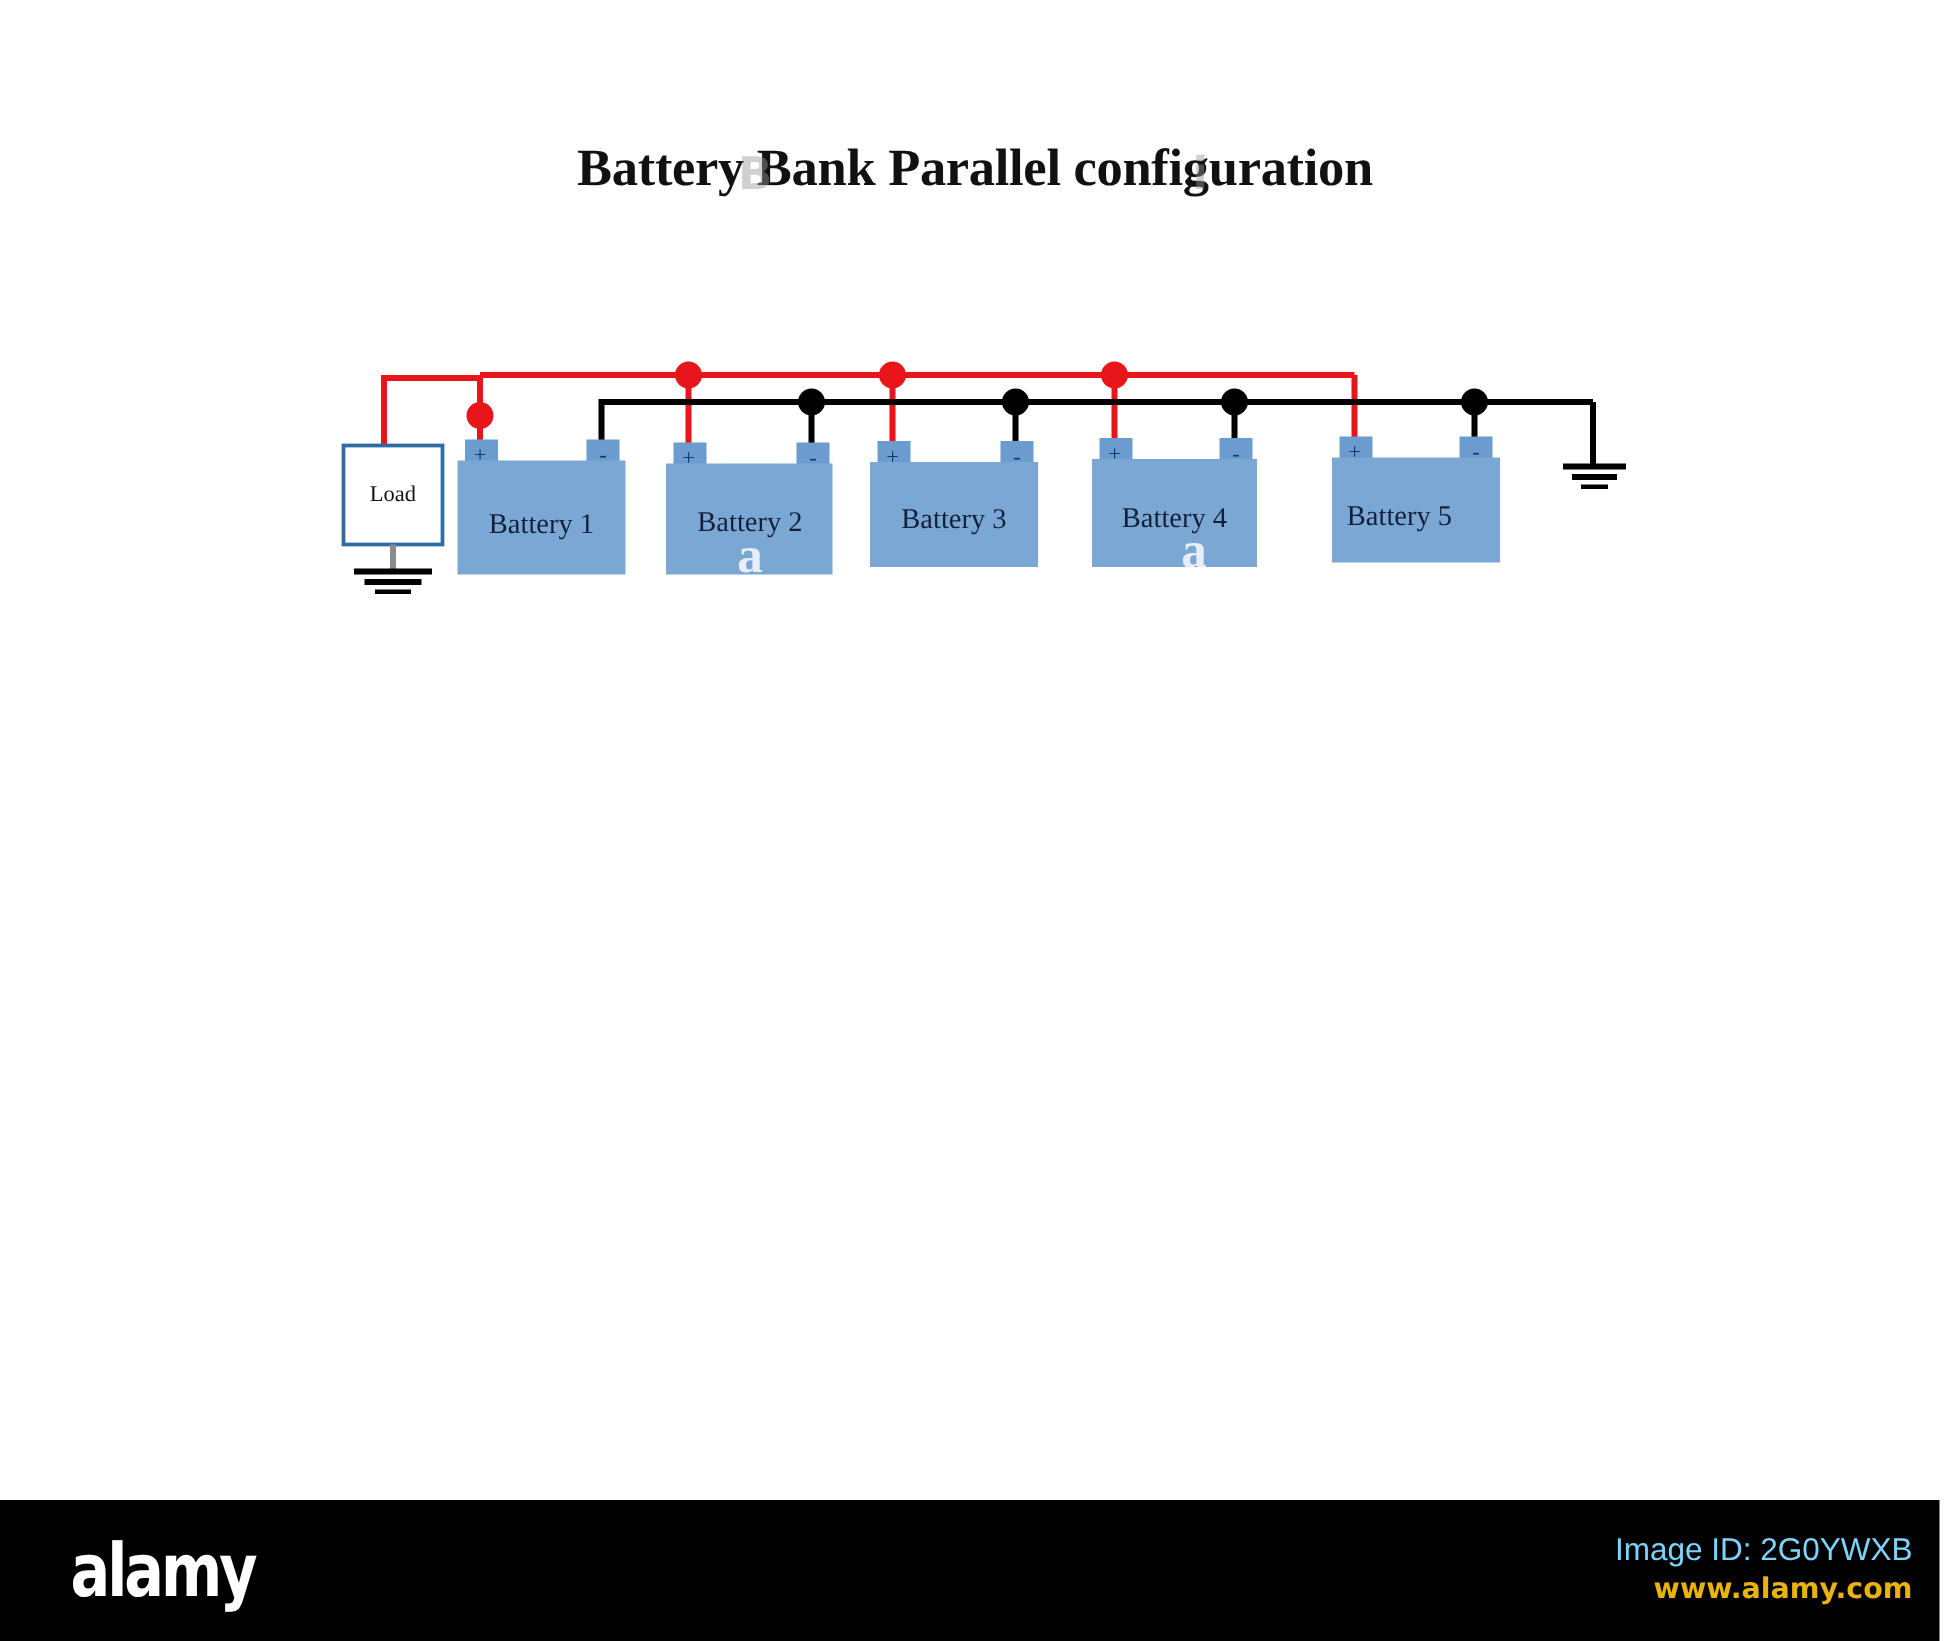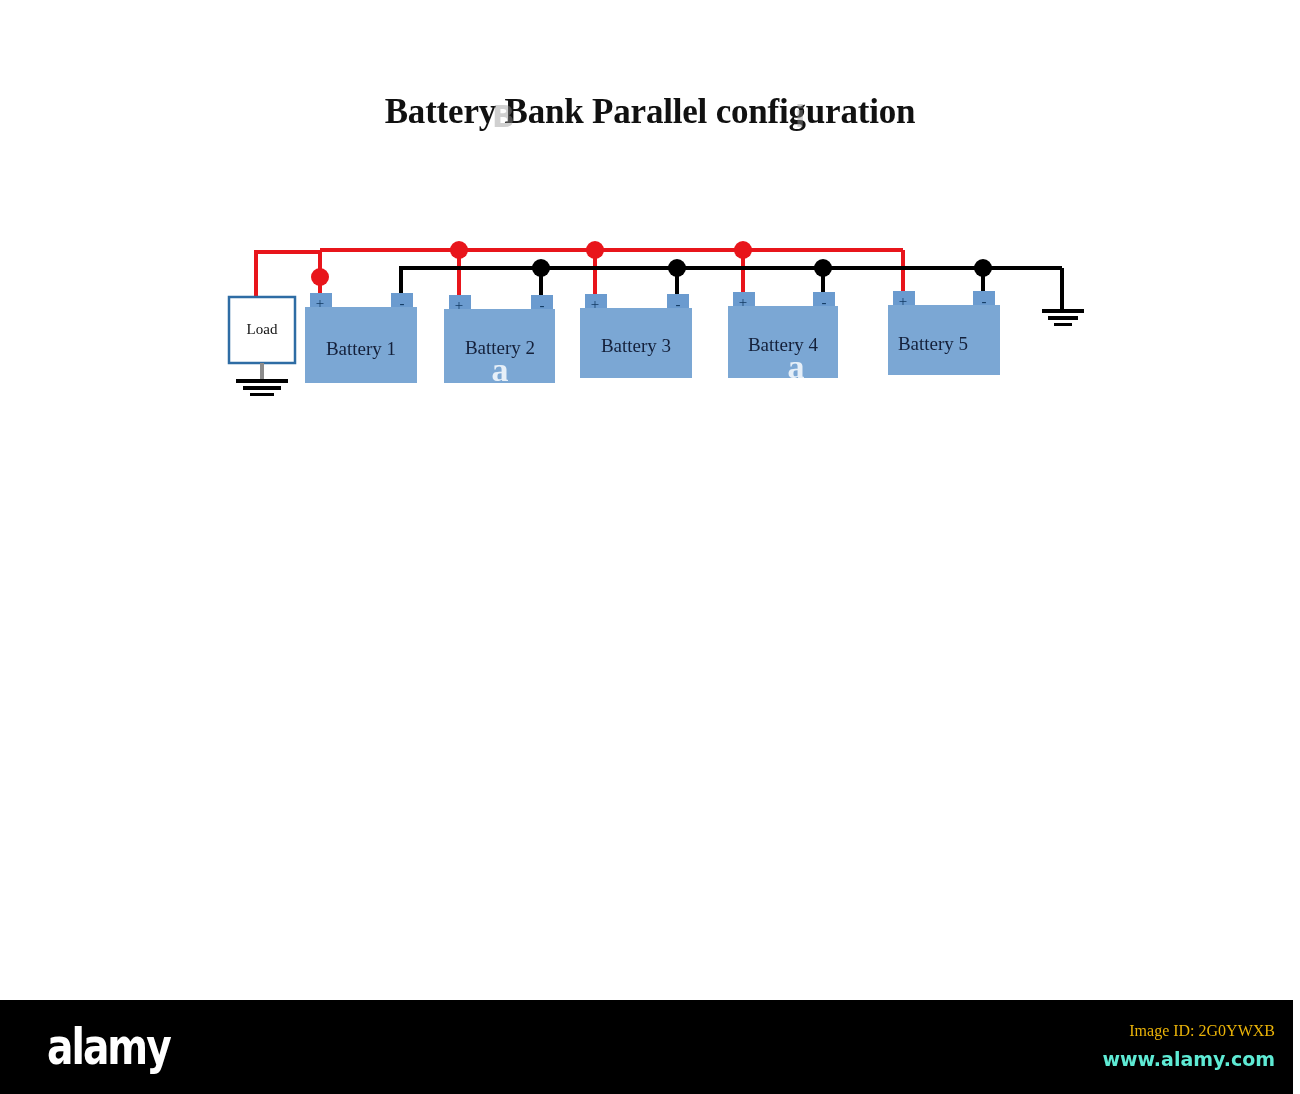--- a/index.html
+++ b/index.html
@@ -66,34 +66,34 @@
     line-height: 49px;
     color: #ffffff;
     letter-spacing: -2.5px;
     transform: scaleX(0.8);
     transform-origin: left top;
   }
   #footer-image-id {
     position: absolute;
     right: 18px;
     top: 22px;
-    font-family: Liberation Serif, serif;
-    font-size: 16px;
-    color: #eab308;
+    font-family: Liberation Sans, sans-serif;
+    font-size: 21px;
+    color: #7dd3fc;
     text-align: right;
     white-space: nowrap;
   }
   #footer-url {
     position: absolute;
     right: 18px;
     top: 48px;
     font-family: "DejaVu Sans", sans-serif;
     font-size: 19px;
     font-weight: bold;
-    color: #5eead4;
+    color: #eab308;
     text-align: right;
     white-space: nowrap;
   }
 
   .wm-glyph {
     position: absolute;
     font-family: "DejaVu Sans", sans-serif;
     font-weight: bold;
     color: rgba(150,150,150,0.45);
     pointer-events: none;

